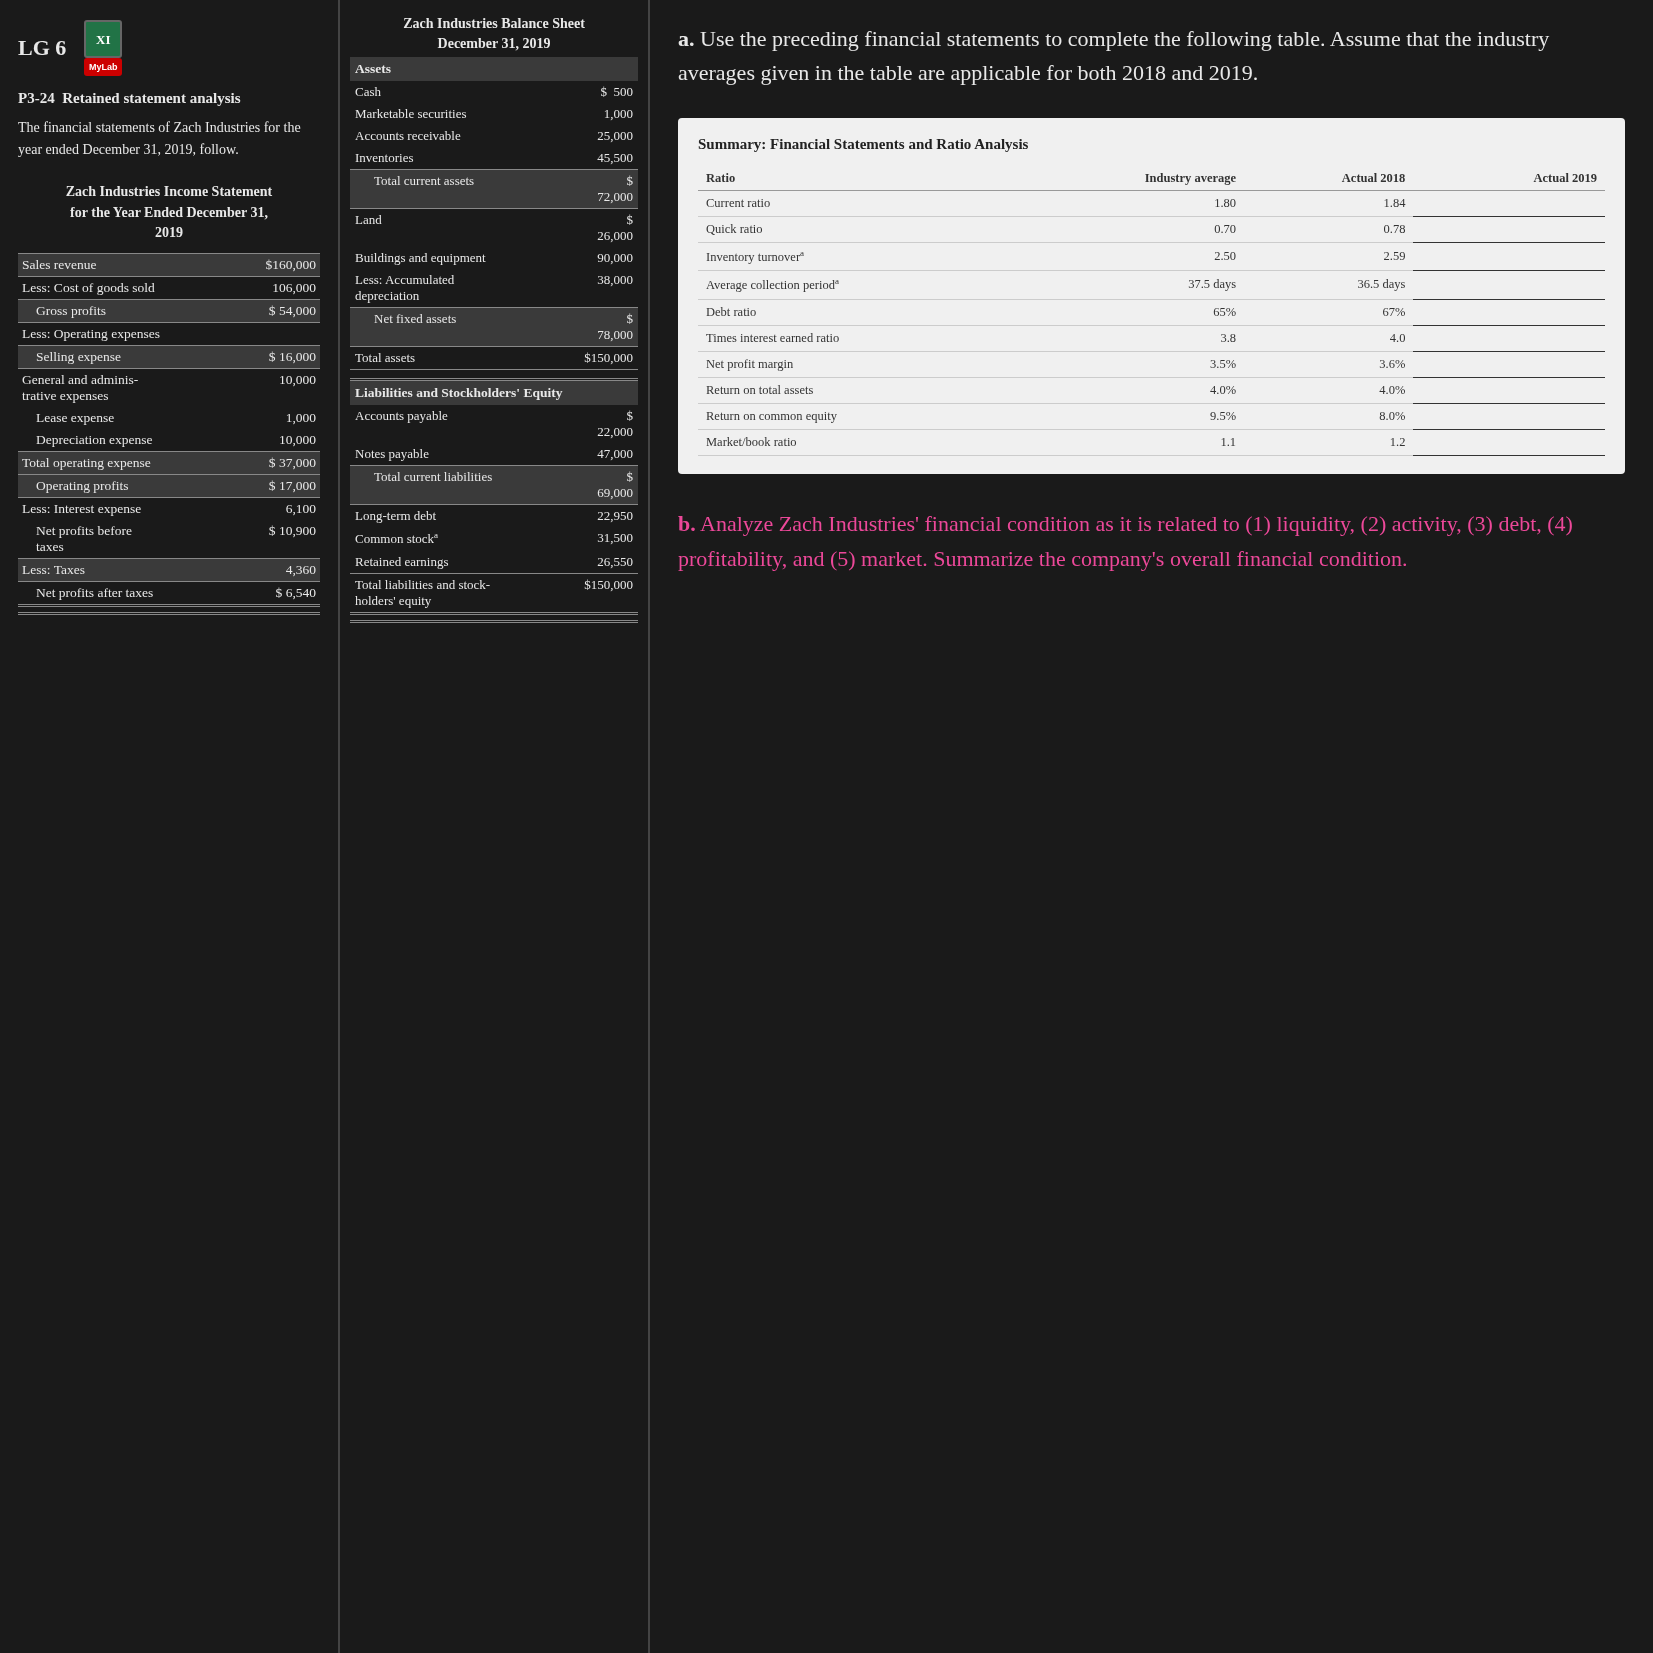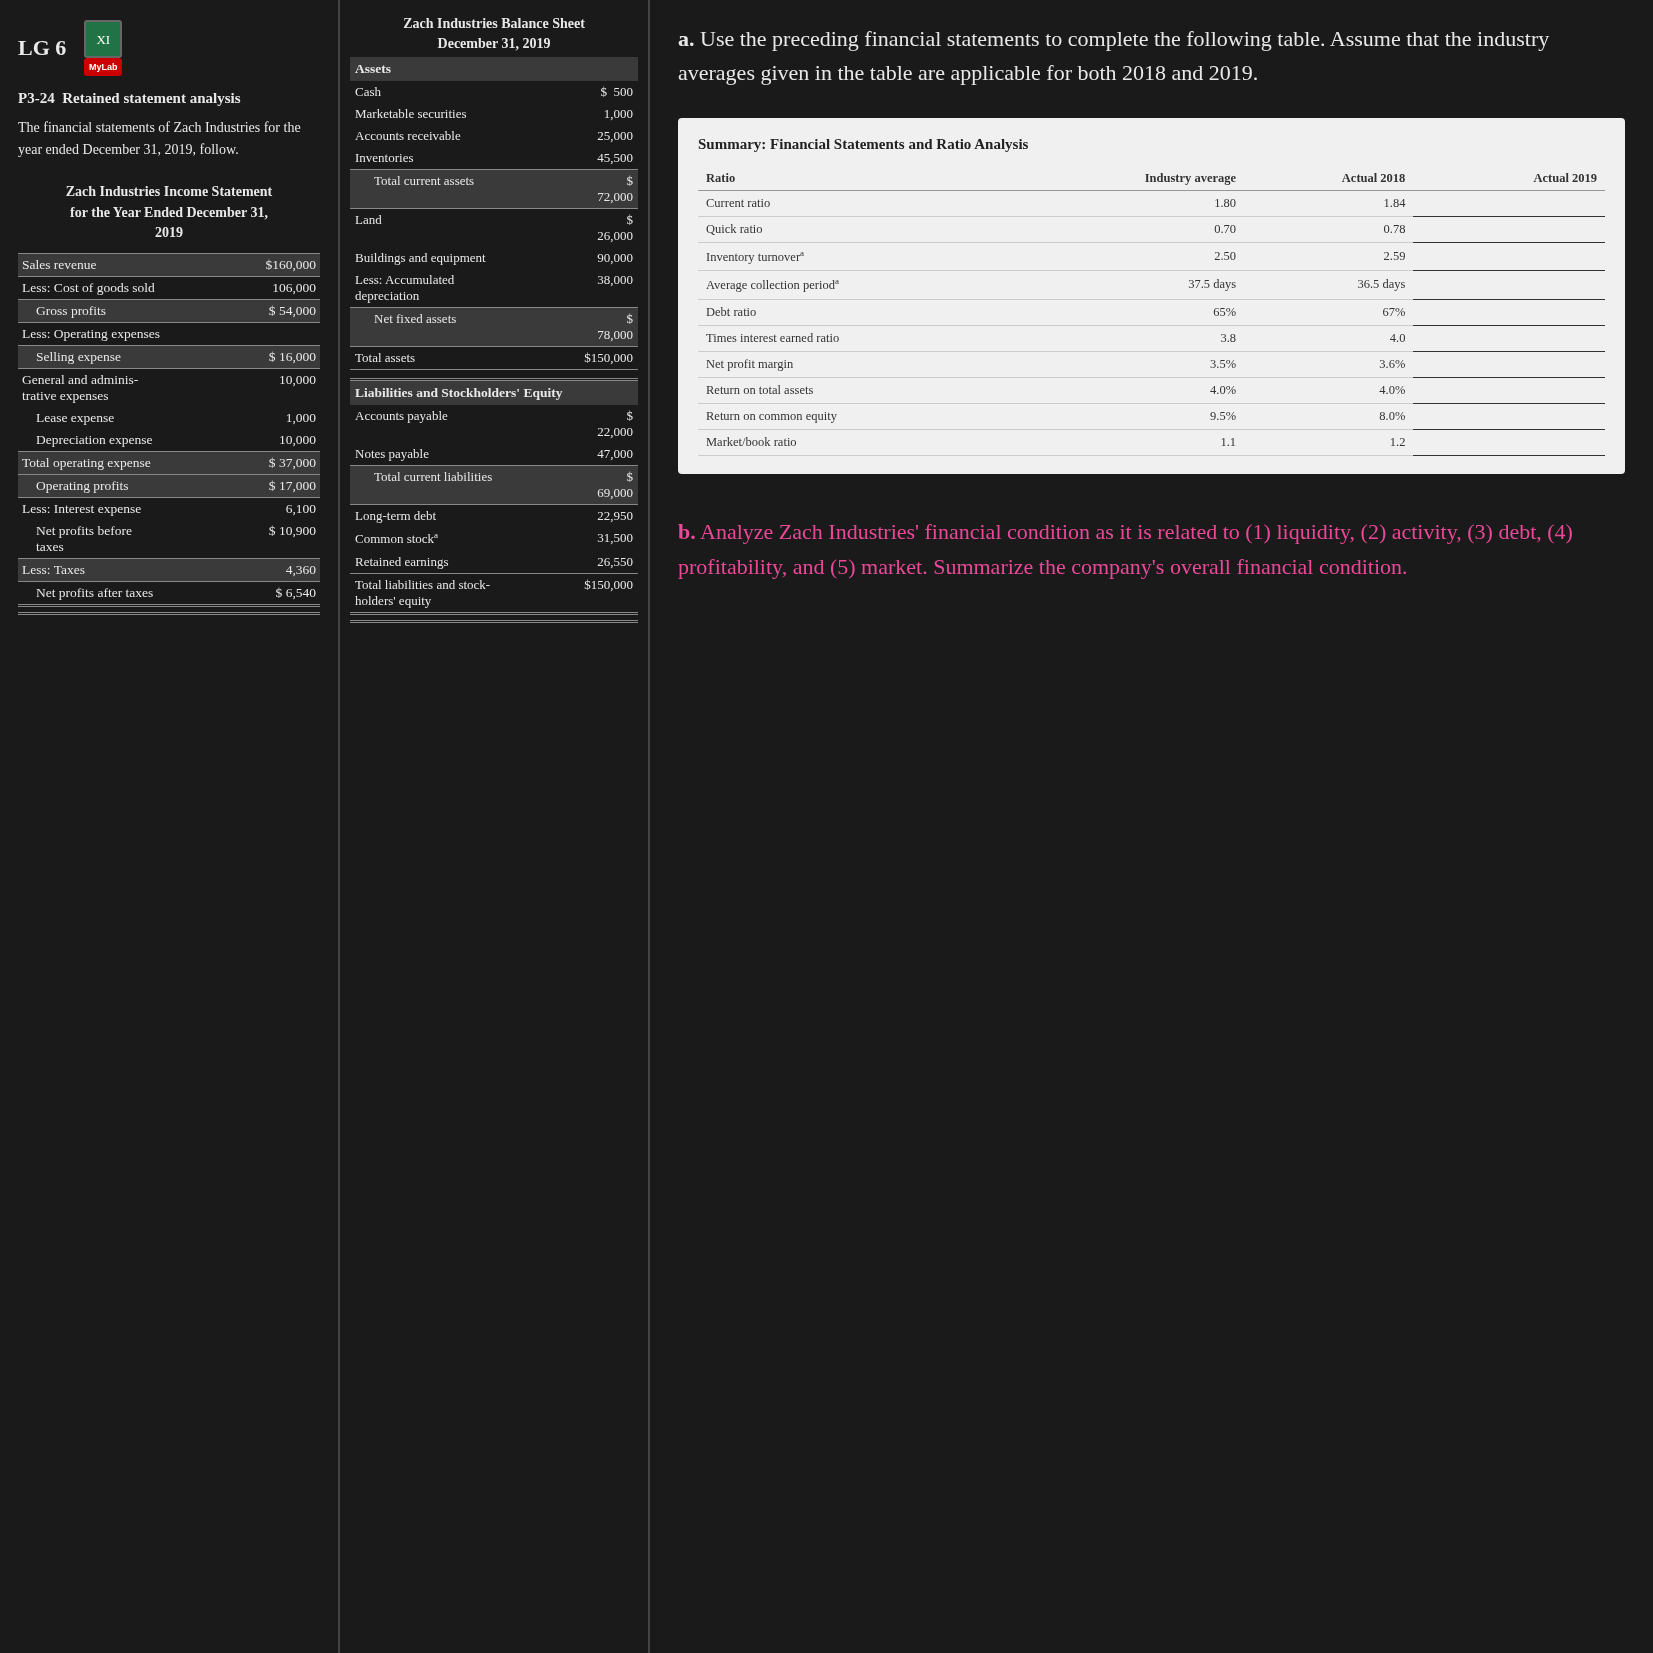--- a/index.html
+++ b/index.html
@@ -38,21 +38,21 @@
     .excel-icon {
       width: 38px;
       height: 38px;
       background: #217346;
       border: 2px solid #666;
       border-radius: 3px;
       display: flex;
       align-items: center;
       justify-content: center;
       font-size: 13px;
-      font-weight: normal;
+      font-weight: bold;
       color: white;
       flex-direction: column;
       line-height: 1;
     }
 
     .mylab-badge {
       width: 38px;
       height: 18px;
       background: #c00;
       border-radius: 3px;
@@ -199,21 +199,21 @@
 
     .question-text .bold-letter {
       font-weight: bold;
     }
 
     
     .summary-card {
       background-color: #f0f0f0;
       border-radius: 4px;
       padding: 18px 20px;
-      margin-bottom: 40px;
+      margin-bottom: 32px;
     }
 
     .summary-title {
       font-size: 15px;
       font-weight: bold;
       color: #222;
       margin-bottom: 14px;
     }
 
     .ratio-table {

